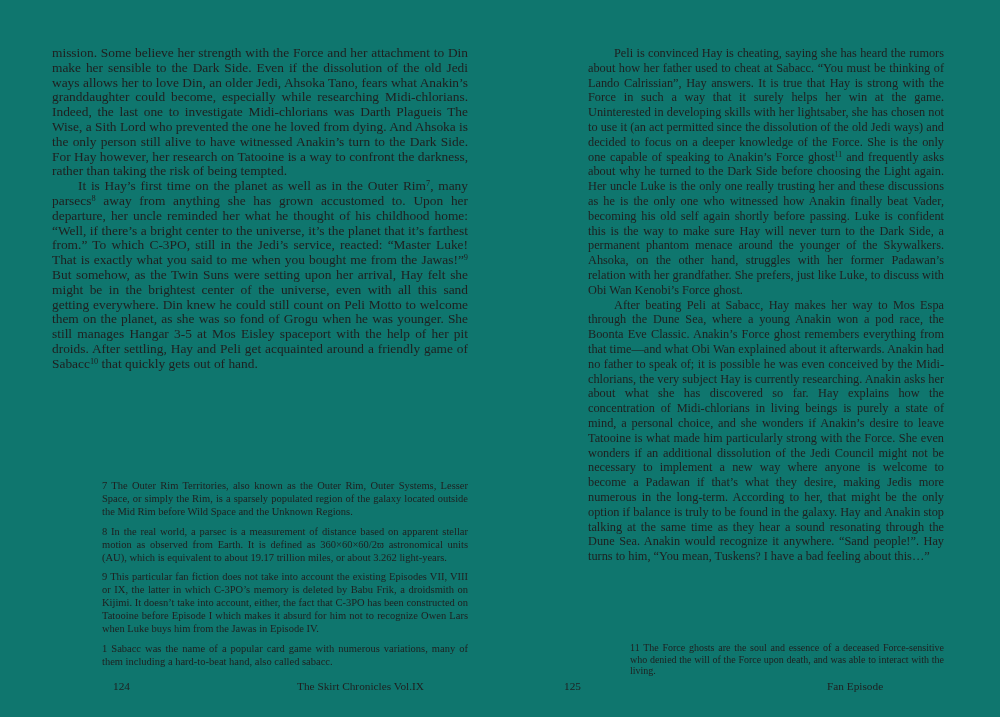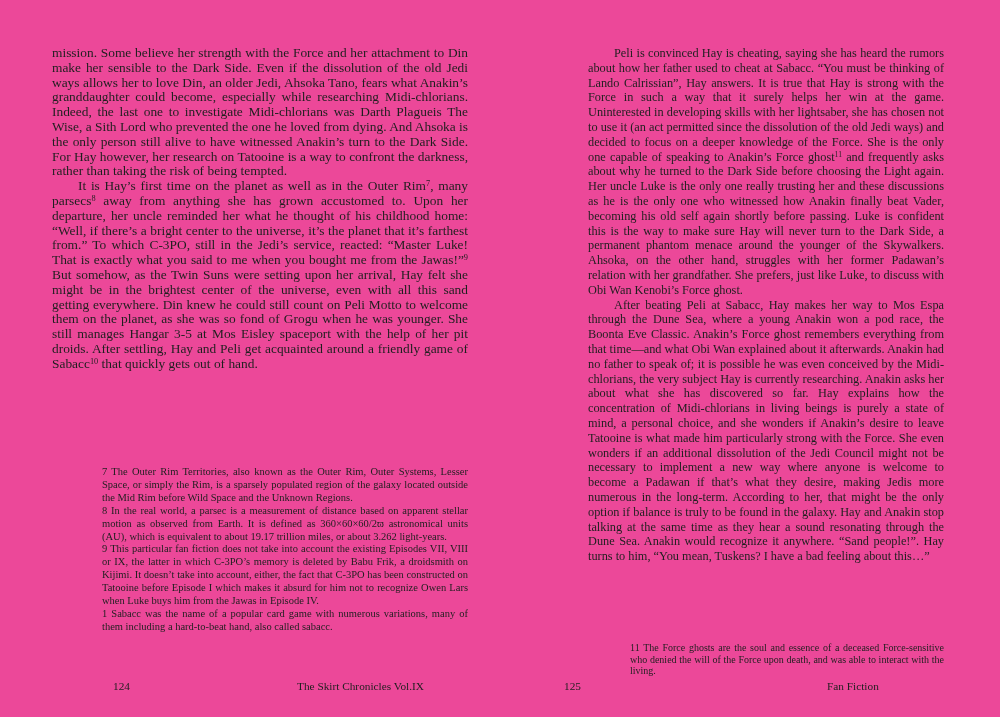--- a/index.html
+++ b/index.html
@@ -12,21 +12,21 @@
     width: 1000px;
     height: 717px;
     position: relative;
     font-family: "Liberation Serif", "DejaVu Serif", serif;
     color: #1f1f1f;
     overflow: hidden;
   }
   .spread {
     position: absolute;
     inset: 0;
-    background: #ec4899;
+    background: #0f766e;
   }
   .body-text {
     position: absolute;
     text-align: justify;
   }
   .left-body {
     left: 52px;
     top: 46px;
     width: 416px;
     font-size: 13.4px;
@@ -54,36 +54,37 @@
     vertical-align: baseline;
     position: relative;
     top: -0.45em;
   }
   .footnotes {
     position: absolute;
     text-align: justify;
   }
   .left-footnotes {
     left: 102px;
-    top: 466px;
+    top: 480px;
     width: 366px;
     font-size: 10.5px;
     line-height: 12.9px;
   }
   .right-footnotes {
     left: 630px;
     top: 642px;
     width: 314px;
     font-size: 10px;
     line-height: 11.5px;
   }
   .footnotes p {
     margin: 0;
   }
   .footnotes p + p {
+    margin-top: 7px;
   }
   .footer-item {
     position: absolute;
     top: 679px;
     font-size: 11.3px;
     line-height: 14px;
     white-space: nowrap;
   }
   .pg-num-left   { left: 113px; }
   .title-left    { left: 261px; margin-left: 36px; }
@@ -116,16 +117,16 @@
     <div class="body-text right-body">
       <p>Peli is convinced Hay is cheating, saying she has heard the rumors about how her father used to cheat at Sabacc. “You must be thinking of Lando Calrissian”, Hay answers. It is true that Hay is strong with the Force in such a way that it surely helps her win at the game. Uninterested in developing skills with her lightsaber, she has chosen not to use it (an act permitted since the dissolution of the old Jedi ways) and decided to focus on a deeper knowledge of the Force. She is the only one capable of speaking to Anakin’s Force ghost<sup>11</sup> and frequently asks about why he turned to the Dark Side before choosing the Light again. Her uncle Luke is the only one really trusting her and these discussions as he is the only one who witnessed how Anakin finally beat Vader, becoming his old self again shortly before passing. Luke is confident this is the way to make sure Hay will never turn to the Dark Side, a permanent phantom menace around the younger of the Skywalkers. Ahsoka, on the other hand, struggles with her former Padawan’s relation with her grandfather. She prefers, just like Luke, to discuss with Obi Wan Kenobi’s Force ghost.</p>
       <p>After beating Peli at Sabacc, Hay makes her way to Mos Espa through the Dune Sea, where a young Anakin won a pod race, the Boonta Eve Classic. Anakin’s Force ghost remembers everything from that time—and what Obi Wan explained about it afterwards. Anakin had no father to speak of; it is possible he was even conceived by the Midi-chlorians, the very subject Hay is currently researching. Anakin asks her about what she has discovered so far. Hay explains how the concentration of Midi-chlorians in living beings is purely a state of mind, a personal choice, and she wonders if Anakin’s desire to leave Tatooine is what made him particularly strong with the Force. She even wonders if an additional dissolution of the Jedi Council might not be necessary to implement a new way where anyone is welcome to become a Padawan if that’s what they desire, making Jedis more numerous in the long-term. According to her, that might be the only option if balance is truly to be found in the galaxy. Hay and Anakin stop talking at the same time as they hear a sound resonating through the Dune Sea. Anakin would recognize it anywhere. “Sand people!”. Hay turns to him, “You mean, Tuskens? I have a bad feeling about this…”</p>
     </div>
 
     <div class="footnotes right-footnotes">
       <p>11 The Force ghosts are the soul and essence of a deceased Force-sensitive who denied the will of the Force upon death, and was able to interact with the living.</p>
     </div>
 
     <div class="footer-item pg-num-right">125</div>
-    <div class="footer-item title-right">Fan Fiction</div>
+    <div class="footer-item title-right">Fan Episode</div>
   </section>
 
 </div>
 
 </body></html>

